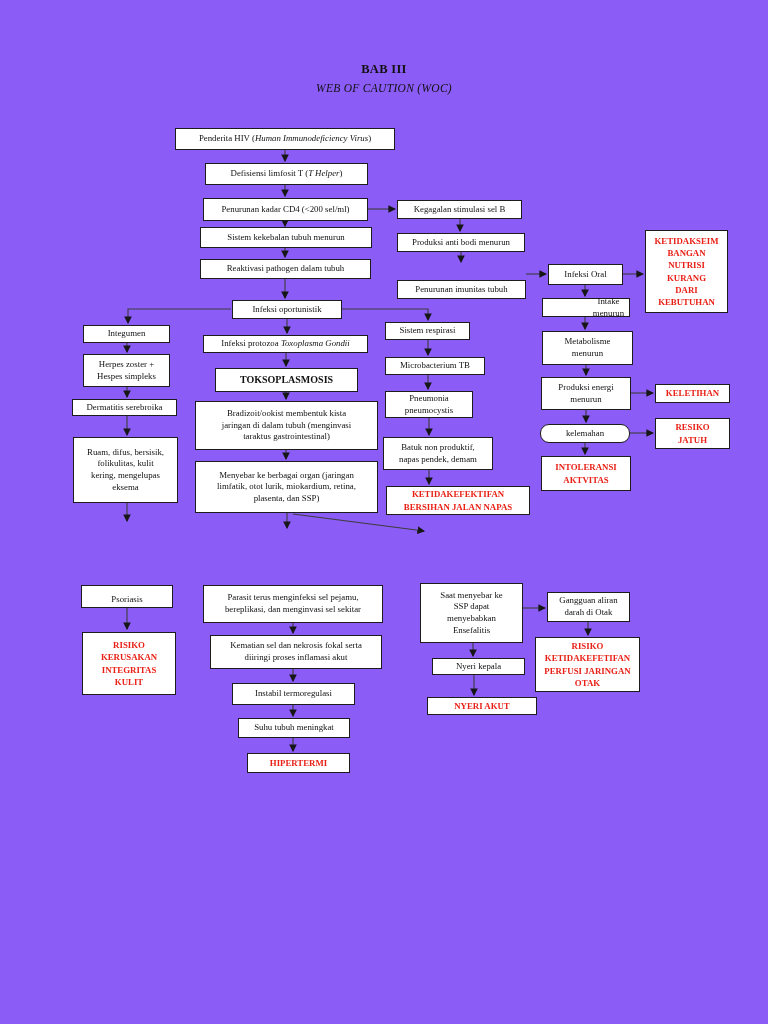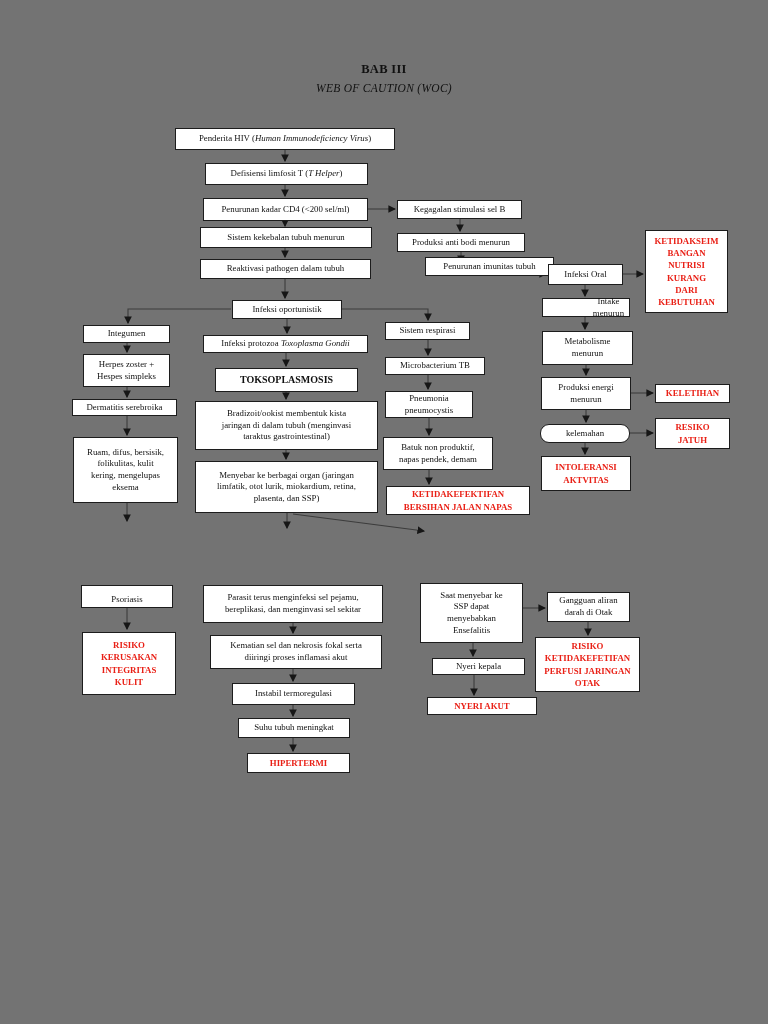--- a/index.html
+++ b/index.html
@@ -1,17 +1,17 @@
 <!DOCTYPE html>
 <html style="--red: #e92016;"><head>
 <meta charset="utf-8">
 <style>
   html,body{margin:0;padding:0;background:#ffffff;}
   body{width:768px;height:1024px;font-family:"Liberation Serif","DejaVu Serif",serif;}
-  #stage{position:relative;width:768px;height:1024px;background:#737373;overflow:hidden;}
+  #stage{position:relative;width:768px;height:1024px;background:#8b5cf6;overflow:hidden;}
   .title{position:absolute;top:62px;left:0;width:768px;text-align:center;
          font-weight:bold;font-size:12.5px;color:#111;letter-spacing:.3px;}
   .subtitle{position:absolute;top:82px;left:0;width:768px;text-align:center;
          font-style:italic;font-size:11.5px;color:#111;letter-spacing:.3px;}
   svg.edges{position:absolute;left:0;top:0;width:768px;height:1024px;}
   svg.edges polyline{fill:none;stroke:#3c3c3c;stroke-width:1.1;}
   .node{position:absolute;box-sizing:border-box;border:1.5px solid #1c1c1c;background:#fff;
         display:flex;align-items:center;justify-content:center;text-align:center;
         font-size:8.8px;line-height:1.32;color:#111;padding:1px 2px;}
   .node .txt{white-space:pre-line;}
@@ -86,21 +86,21 @@
     </div>
     <div class="node" style="left: 200px; top: 227px; width: 172px; height: 21px;">
       <span class="txt">Sistem kekebalan tubuh menurun</span>
     </div>
     <div class="node" style="left: 397px; top: 233px; width: 128px; height: 19px;">
       <span class="txt">Produksi anti bodi menurun</span>
     </div>
     <div class="node" style="left: 200px; top: 259px; width: 171px; height: 20px;">
       <span class="txt">Reaktivasi pathogen dalam tubuh</span>
     </div>
-    <div class="node" style="left: 397px; top: 257px; width: 129px; height: 19px; margin-left: 28px;">
+    <div class="node" style="left: 397px; top: 280px; width: 129px; height: 19px;">
       <span class="txt">Penurunan imunitas tubuh</span>
     </div>
     <div class="node" style="left: 548px; top: 264px; width: 75px; height: 21px;">
       <span class="txt">Infeksi Oral</span>
     </div>
     <div class="node red" style="left: 645px; top: 230px; width: 83px; height: 83px;">
       <span class="txt">KETIDAKSEIM
 BANGAN
 NUTRISI
 KURANG

